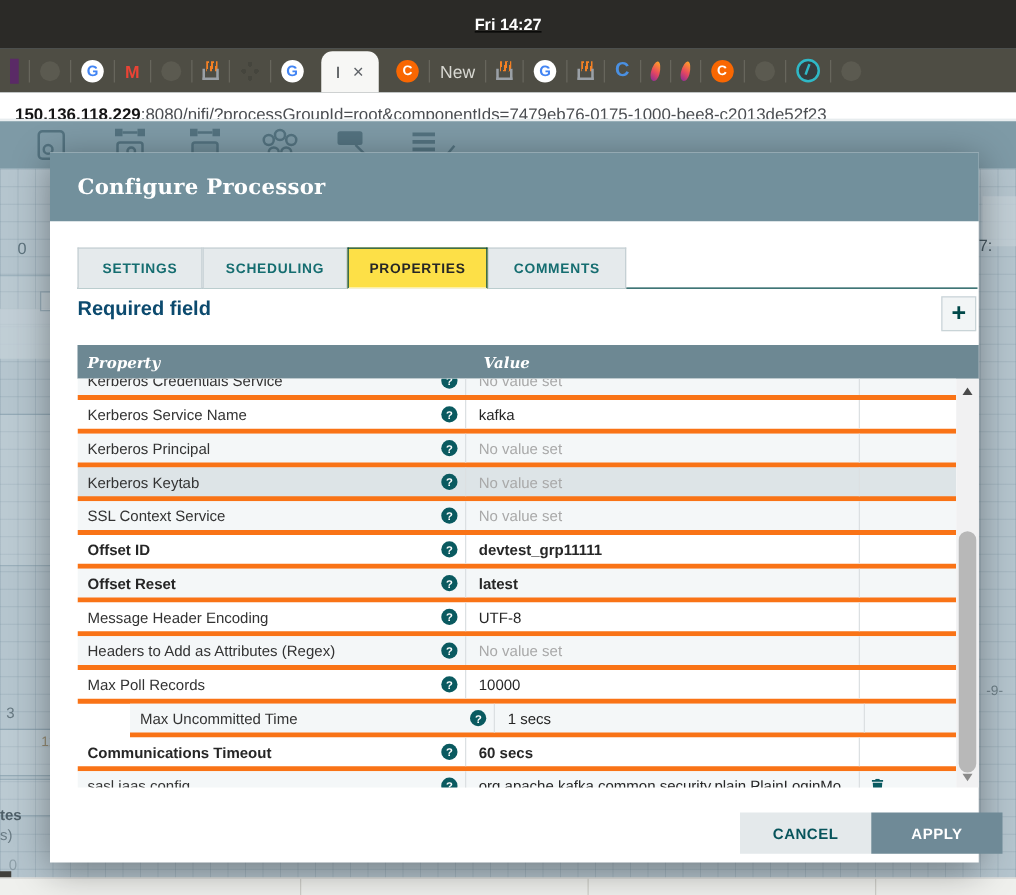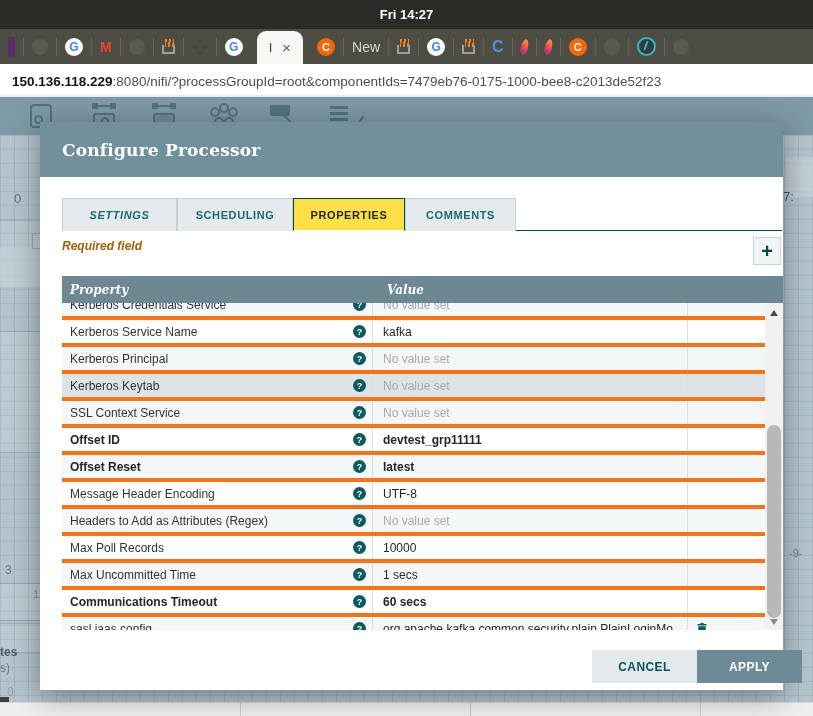--- a/index.html
+++ b/index.html
@@ -1,19 +1,19 @@
 <!DOCTYPE html>
 <html><head>
 <meta charset="utf-8">
 <style>
   html,body{margin:0;padding:0;}
   body{width:813px;height:716px;overflow:hidden;font-family:"Liberation Sans",sans-serif;background:#b5c5ce;position:relative;}
 
   
-  .os-topbar{height:29px;background:#2b2a27;display:flex;align-items:center;justify-content:center;}
+  .os-topbar{height:39px;background:#2b2a27;display:flex;align-items:center;justify-content:center;text-decoration:underline;}
   .os-clock{color:#fff;font-size:13px;font-weight:bold;}
 
   
   .tab-strip{height:35px;background:#4e4d44;display:flex;align-items:center;overflow:hidden;}
   .tab-item{display:flex;align-items:center;margin:0 8px;flex:0 0 auto;}
   .tab-sep{width:1px;height:18px;background:#67665c;flex:0 0 auto;}
   .ti-purple{width:7px;height:20px;background:#5a2a66;margin-left:0;}
   .ti-dim{width:16px;height:16px;border-radius:50%;background:#5b5a50;}
   .ti-g{width:18px;height:18px;border-radius:50%;background:#fff;display:flex;align-items:center;justify-content:center;font-size:12px;font-weight:bold;color:#4285f4;}
   .ti-gmail{font-size:14px;font-weight:bold;color:#ea4335;}
@@ -75,21 +75,21 @@
 
   
   .modal{position:absolute;left:40px;top:27px;width:743px;height:568px;background:#fff;box-shadow:0 6px 28px rgba(0,0,0,.38);}
   .modal-header{height:55px;background:#72909c;display:flex;align-items:center;}
   .modal-title{color:#fff;font-family:"DejaVu Serif",serif;font-weight:bold;font-size:17px;margin-left:22px;letter-spacing:.2px;}
 
   .tabs{position:absolute;left:22px;right:1px;top:76px;height:33px;display:flex;border-bottom:1px solid #004849;box-sizing:border-box;}
   .tab{height:33px;box-sizing:border-box;display:flex;align-items:center;justify-content:center;font-size:11px;font-weight:600;letter-spacing:.6px;background:#e5eaec;border:1px solid #c5d0d4;border-bottom:none;color:#156d70;cursor:default;}
   .tab.active{background:#fde047;border:1px solid #004849;border-bottom:1px solid #fff;margin-bottom:-1px;color:#262626;z-index:2;}
 
-  .req-label{position:absolute;left:22px;top:117px;font-size:12px;font-weight:bold;color:#a16207;font-style:italic;}
+  .req-label{position:absolute;left:22px;top:117px;font-size:16px;font-weight:bold;color:#0c4a6e;}
   .add-btn{position:absolute;right:2px;top:115px;width:28px;height:28px;box-sizing:border-box;background:#f2f5f6;border:1px solid #c9d4d7;color:#004849;font-size:20px;font-weight:bold;display:flex;align-items:center;justify-content:center;cursor:pointer;}
 
   .ptable-header{position:absolute;left:22px;top:154px;width:721px;height:27px;background:#6d8893;color:#fff;display:flex;align-items:center;font-family:"DejaVu Serif",serif;font-weight:bold;font-size:12px;font-style:italic;}
   .ptable-header .c1{padding-left:8px;width:307px;}
   .ptable-header .c2{padding-left:10px;}
 
   .ptable-body{position:absolute;left:22px;top:181px;width:703px;height:327px;overflow:hidden;background:#fff;}
   .rows-inner{transform:translateY(-10px);}
   .prow{display:flex;height:23px;border-bottom:4px solid #f97316;align-items:center;font-size:12px;box-sizing:content-box;}
   .prow .pname{width:310px;display:flex;align-items:center;box-sizing:border-box;padding-left:8px;color:#333;height:100%;}
@@ -269,21 +269,21 @@
     <span class="bs-div" style="left:470px"></span>
     <span class="bs-div" style="left:700px"></span>
   </div>
 
   <div class="modal">
     <div class="modal-header">
       <span class="modal-title">Configure Processor</span>
     </div>
 
     <div class="tabs">
-        <div class="tab" style="width: 115px; font-style: italic;">SETTINGS</div>
+        <div class="tab" style="width: 100px;">SETTINGS</div>
         <div class="tab" style="width: 116px;">SCHEDULING</div>
         <div class="tab active" style="width: 112px;">PROPERTIES</div>
         <div class="tab" style="width: 111px; text-align: center;">COMMENTS</div>
       </div>
 
     <div class="req-label">Required field</div>
     <div class="add-btn" title="">+</div>
 
     <div class="ptable-header">
       <span class="c1">Property</span>
@@ -365,21 +365,21 @@
             <div class="pdel"></div>
           </div>
           <div class="prow" style="background: rgb(255, 255, 255);">
             <div class="pname">
               <span class="txt">Max Poll Records</span>
               <span class="help">?</span>
             </div>
             <div class="pval">10000</div>
             <div class="pdel"></div>
           </div>
-          <div class="prow" style="background: rgb(244, 247, 248);">
+          <div class="prow" style="background: rgb(244, 247, 248); margin-left: 42px;">
             <div class="pname">
               <span class="txt">Max Uncommitted Time</span>
               <span class="help">?</span>
             </div>
             <div class="pval">1 secs</div>
             <div class="pdel"></div>
           </div>
           <div class="prow req" style="background: rgb(255, 255, 255);">
             <div class="pname">
               <span class="txt">Communications Timeout</span>

